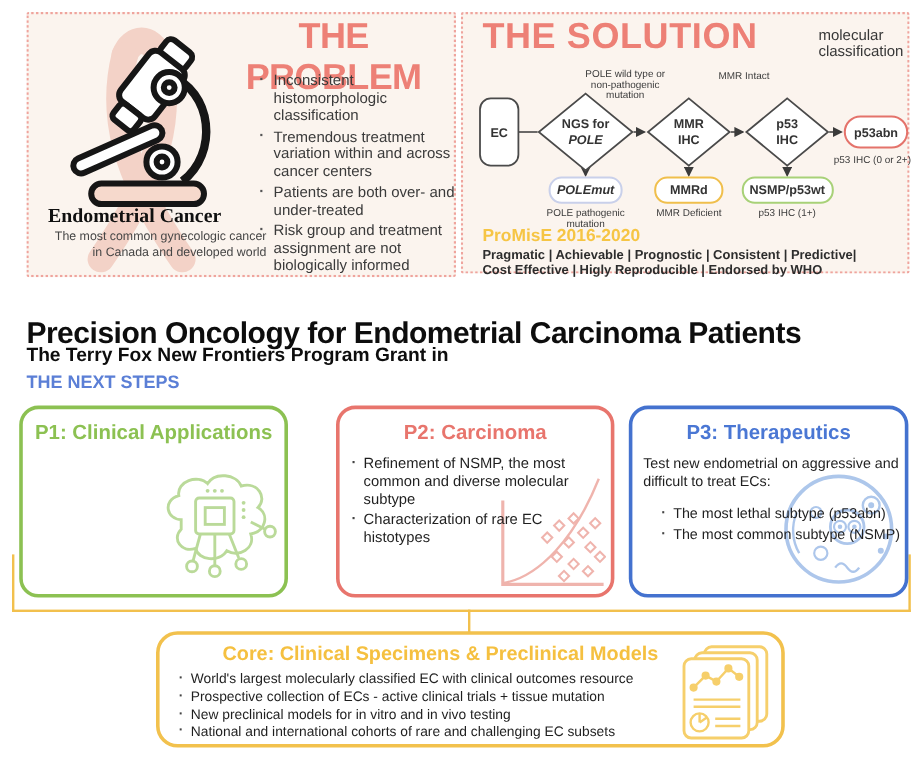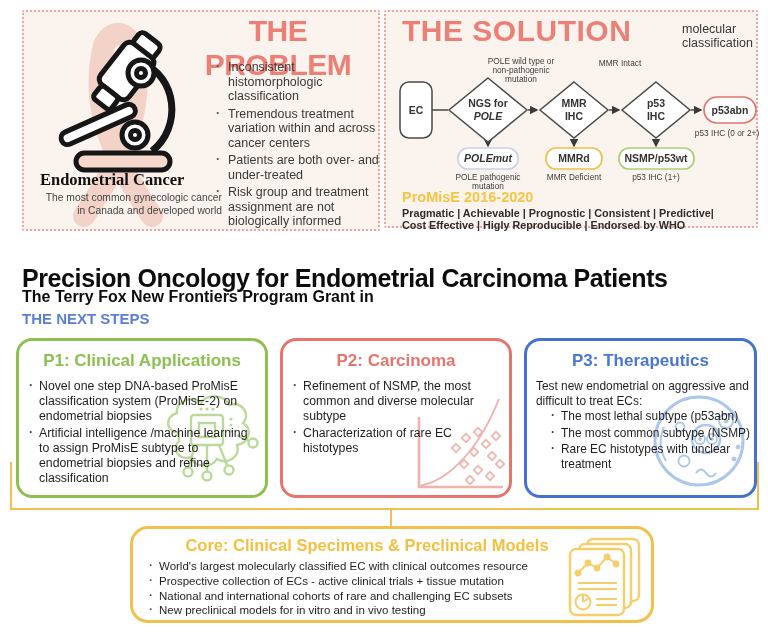--- a/index.html
+++ b/index.html
@@ -32,30 +32,30 @@
   .ft-it{font-style:italic;}
   .fs{font-family:"Liberation Sans",sans-serif;font-size:8.3px;fill:#3c3c3c;text-anchor:middle;}
   #promise-title{position:absolute;left:16px;top:177px;font-size:14.5px;font-weight:800;color:#f6c544;}
   .promise-line{position:absolute;left:16px;font-size:10.8px;font-weight:700;color:#2d2d2d;}
   
   #kicker{position:absolute;left:22px;top:244px;font-size:16px;font-weight:700;color:#0d0d0d;margin-top:44px;}
   #main-title{position:absolute;left:22px;top:264px;font-size:25px;font-weight:700;color:#0d0d0d;letter-spacing:-0.4px;}
   #next-steps{position:absolute;left:22px;top:310px;font-size:15px;font-weight:800;color:#5b7fd6;}
   
   .pbox{position:absolute;top:338px;height:160px;background:#fff;border-radius:16px;box-sizing:border-box;}
-  #p1-box{left:16px;width:252px;border:3.5px solid #8cc152;}
+  #p1-box{left:16px;width:224px;border:3.5px solid #8cc152;}
   #p2-box{left:280px;width:232px;border:3.5px solid #e8756d;}
   #p3-box{left:524px;width:233px;border:3.5px solid #4472cf;}
   .pbox h2{margin:10px 6px 0 6px;text-align:center;font-size:17px;font-weight:700;}
   #p1-box h2{color:#8cc152;} #p2-box h2{color:#e8756d;} #p3-box h2{color:#4a77d4;}
   .pbox ul{margin:8px 4px 0 8px;padding:0;list-style:none;font-size:12.3px;line-height:15px;color:#1f1f1f;position:relative;z-index:2;}
   .pbox ul li{position:relative;padding-left:12px;margin-bottom:2px;}
   .pbox ul li::before{content:"·";position:absolute;left:2px;top:-1px;font-weight:700;color:#444;}
   #p3-box .intro{margin:8px 4px 0 9px;font-size:11.9px;line-height:14.5px;color:#1f1f1f;position:relative;z-index:2;}
-  #p3-box ul{margin-top:1px;margin-left:22px;font-size:11.9px;line-height:14.5px;}
+  #p3-box ul{margin-top:13px;margin-left:22px;font-size:11.9px;line-height:14.5px;}
   .corner-art{position:absolute;z-index:1;}
   
   .bracket{position:absolute;background:#f2c04d;}
   #bracket-left{left:10px;top:462px;width:2px;height:48px;}
   #bracket-right{left:757px;top:462px;width:2px;height:48px;}
   #bracket-h{left:10px;top:508px;width:749px;height:2px;}
   #bracket-stem{left:390px;top:508px;width:2px;height:20px;}
   
   #core-box{position:absolute;left:130px;top:526px;width:524px;height:97px;background:#fff;
       border:3px solid #f2c14d;border-radius:18px;box-sizing:border-box;}
@@ -189,24 +189,20 @@
       <g fill="#b3d68f" opacity="0.9">
         <circle cx="52" cy="20" r="1.6"></circle>
           <circle cx="58" cy="20" r="1.6"></circle>
           <circle cx="64" cy="20" r="1.6"></circle>
         <circle cx="82" cy="30" r="1.6"></circle>
           <circle cx="82" cy="36" r="1.6"></circle>
           <circle cx="82" cy="42" r="1.6"></circle>
       </g>
     </svg>
     <h2>P1: Clinical Applications</h2>
-    <ul>
-      <li>Novel one step DNA-based ProMisE classification system (ProMisE-2) on endometrial biopsies</li>
-      <li>Artificial intelligence /machine learning to assign ProMisE subtype to endometrial biopsies and refine classification</li>
-    </ul>
   </div>
 
   <div id="p2-box" class="pbox">
     <svg class="corner-art" style="right:4px;bottom:4px;" width="92" height="104" viewBox="0 0 92 104">
       <g stroke="#efb0a9" fill="none" opacity="0.95">
         <path d="M 6 30 L 6 100 L 90 100" stroke-width="2.6"></path>
         <path d="M 6 99 C 36 94, 66 62, 86 12" stroke-width="2"></path>
         <g stroke-width="1.7">
           <rect x="40" y="58" width="6" height="6" transform="rotate(45 43 61)"></rect>
           <rect x="50" y="48" width="6" height="6" transform="rotate(45 53 51)"></rect>
@@ -247,21 +243,20 @@
         <path d="M 50 84 q 5 -7 10 0 q 5 7 10 0" stroke-width="2"></path>
         <circle cx="92" cy="58" r="2" fill="#a9c4ea"></circle>
           <circle cx="88" cy="70" r="2" fill="#a9c4ea"></circle>
       </g>
     </svg>
     <h2>P3: Therapeutics</h2>
     <div class="intro">Test new endometrial on aggressive and difficult to treat ECs:</div>
     <ul>
       <li>The most lethal subtype (p53abn)</li>
       <li>The most common subtype (NSMP)</li>
-      <li>Rare EC histotypes with unclear treatment</li>
     </ul>
   </div>
 
   <div id="core-box">
     <svg id="core-art" width="82" height="80" viewBox="0 0 82 80">
       <g stroke="#f6cf6b" stroke-width="2.4" fill="#fff">
         <rect x="24" y="2" width="52" height="62" rx="6"></rect>
         <rect x="16" y="7" width="52" height="64" rx="6"></rect>
         <rect x="7" y="12" width="54" height="66" rx="6"></rect>
       </g>
@@ -277,18 +272,18 @@
         <circle cx="20" cy="65" r="7.5"></circle>
           <path d="M 20 65 L 20 57.5 M 20 65 L 26 61"></path>
         <path d="M 33 62 H 54"></path>
           <path d="M 33 68 H 54"></path>
       </g>
     </svg>
     <h2>Core: Clinical Specimens &amp; Preclinical Models</h2>
     <ul>
       <li>World's largest molecularly classified EC with clinical outcomes resource</li>
       <li>Prospective collection of ECs - active clinical trials + tissue mutation</li>
+      <li>New preclinical models for in vitro and in vivo testing</li>
       <li>National and international cohorts of rare and challenging EC subsets</li>
-      <li>New preclinical models for in vitro and in vivo testing</li>
     </ul>
   </div>
 
 </div>
 
 </body></html>

